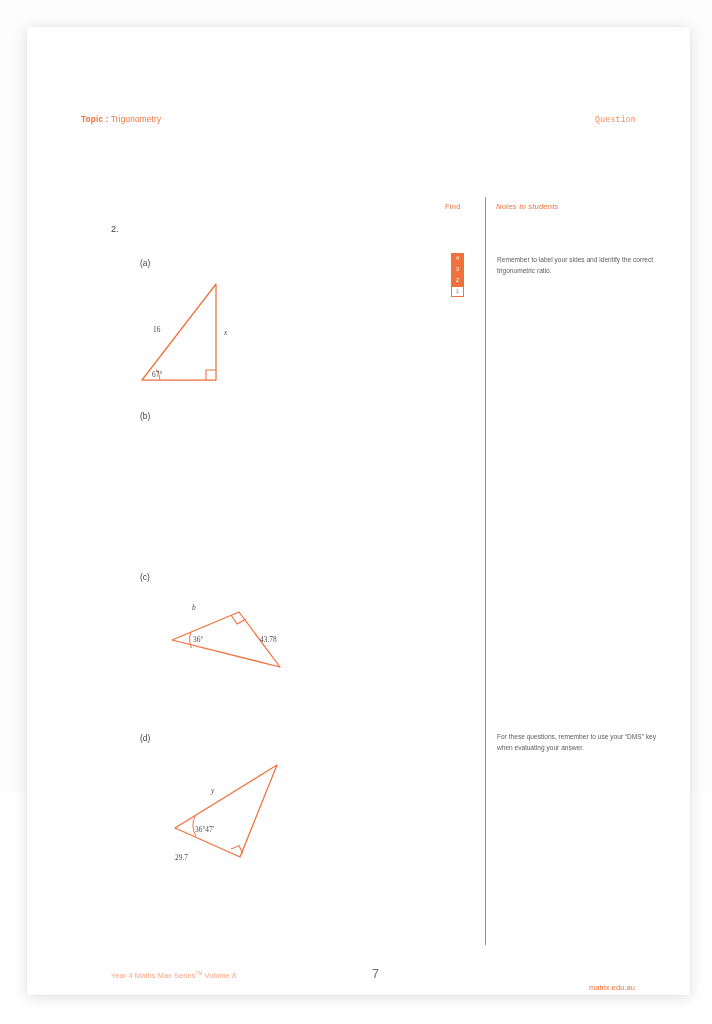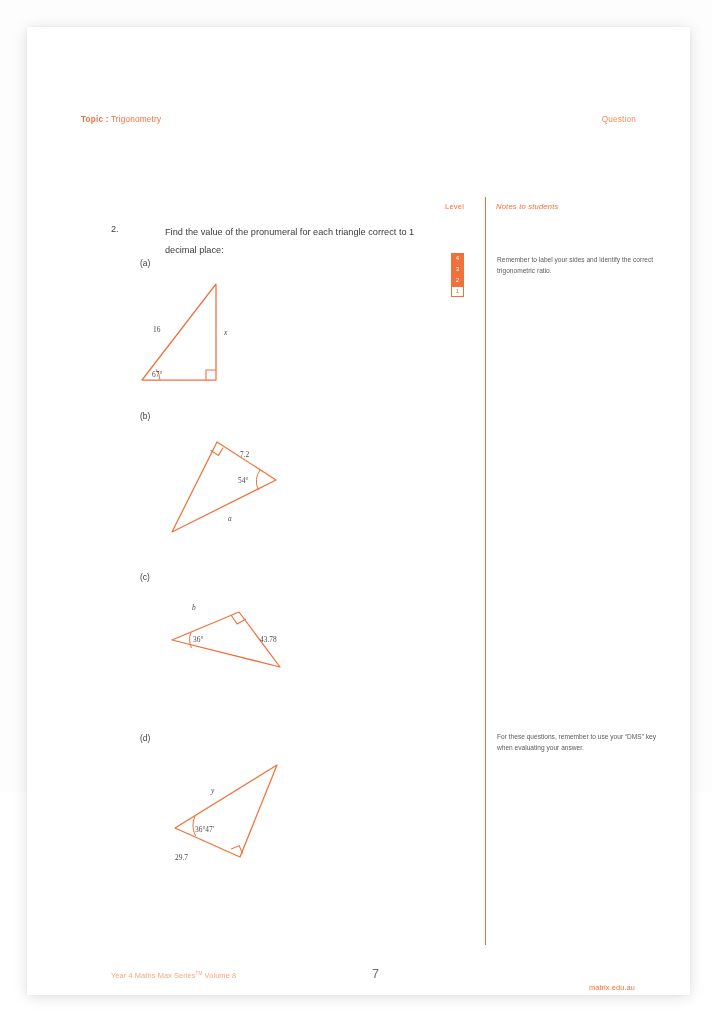--- a/index.html
+++ b/index.html
@@ -19,21 +19,21 @@
   }
 
   
   .topic{
     position:absolute;left:54px;top:88px;
     font-size:8.2px;letter-spacing:.2px;color:#f1713c;white-space:nowrap;
   }
   .topic b{font-weight:bold;}
   .question-tag{
     position:absolute;right:54px;top:88px;
-    font-size:8.2px;color:#f68a5a;letter-spacing:.2px;
+    font-size:8.2px;color:#f68a5a;letter-spacing:.2px;font-family:Liberation Mono, monospace;
   }
   .chapter{
     position:absolute;left:53px;top:124px;
     font-size:16.5px;color:#b4b4b4;font-weight:300;letter-spacing:.1px;
     white-space:nowrap;
   }
   .chapter .num{color:#f8c9ae;}
 
   
   .col-level{
@@ -110,69 +110,55 @@
 <div id="stage">
   <div class="page">
 
     <div class="topic">
       <b>Topic :</b><span> Trigonometry</span>
     </div>
 
     <div class="question-tag">Question</div>
 
 
-    <div class="col-level">Level</div>
+    <div class="col-level">Find</div>
     <div class="col-notes">Notes to students</div>
     <div class="vrule"></div>
 
     <div class="levels">
       <div class="lv">4</div>
       <div class="lv">3</div>
       <div class="lv">2</div>
       <div class="lv off">1</div>
     </div>
 
     <div class="note n1">Remember to label your sides and identify the correct trigonometric ratio.</div>
     <div class="note n2">For these questions, remember to use your “DMS” key when evaluating your answer.</div>
 
     <div class="qnum">2.</div>
-    <div class="qtext">Find the value of the pronumeral for each triangle correct to 1 decimal place:</div>
 
     <div class="part a">(a)</div>
     <div class="part b">(b)</div>
     <div class="part c">(c)</div>
     <div class="part d">(d)</div>
 
     <div class="fig" style="left:100px;top:225px;">
       <svg width="160" height="150" viewBox="0 0 160 150">
 
         <polygon points="15,128 89,128 89,32" fill="none" stroke="#f1713c" stroke-width="1.25" stroke-linejoin="round"></polygon>
 
         <polyline points="79,128 79,118 89,118" fill="none" stroke="#f1713c" stroke-width="1.1"></polyline>
 
         <path d="M 33,128 A 18 18 0 0 0 29.2,117.3" fill="none" stroke="#f1713c" stroke-width="1"></path>
         <text class="lbl" x="26" y="80">16</text>
         <text class="lbl ital" x="97" y="83">x</text>
         <text class="lbl" x="25" y="125">67°</text>
       </svg>
     </div>
 
-    <div class="fig" style="left:100px;top:400px;">
-      <svg width="175" height="125" viewBox="0 0 175 125">
-
-        <polygon points="90,15 149,53 45,105" fill="none" stroke="#f1713c" stroke-width="1.25" stroke-linejoin="round"></polygon>
-
-        <polyline points="83.5,23.2 91.4,28.4 96.2,20.5" fill="none" stroke="#f1713c" stroke-width="1.1"></polyline>
-
-        <path d="M 133,43 A 19 19 0 0 0 131.5,63" fill="none" stroke="#f1713c" stroke-width="1"></path>
-        <text class="lbl" x="113" y="30">7.2</text>
-        <text class="lbl" x="111" y="56">54°</text>
-        <text class="lbl ital" x="101" y="94">a</text>
-      </svg>
-    </div>
 
     <div class="fig" style="left:100px;top:565px;">
       <svg width="185" height="100" viewBox="0 0 185 100">
 
         <polygon points="45,48 112,20 153,75" fill="none" stroke="#f1713c" stroke-width="1.25" stroke-linejoin="round"></polygon>
 
         <polyline points="104.2,23.3 110.1,32.1 118.9,27.0" fill="none" stroke="#f1713c" stroke-width="1.1"></polyline>
 
         <path d="M 64,40 A 21 21 0 0 0 64.5,56" fill="none" stroke="#f1713c" stroke-width="1"></path>
         <text class="lbl ital" x="65" y="18">b</text>

